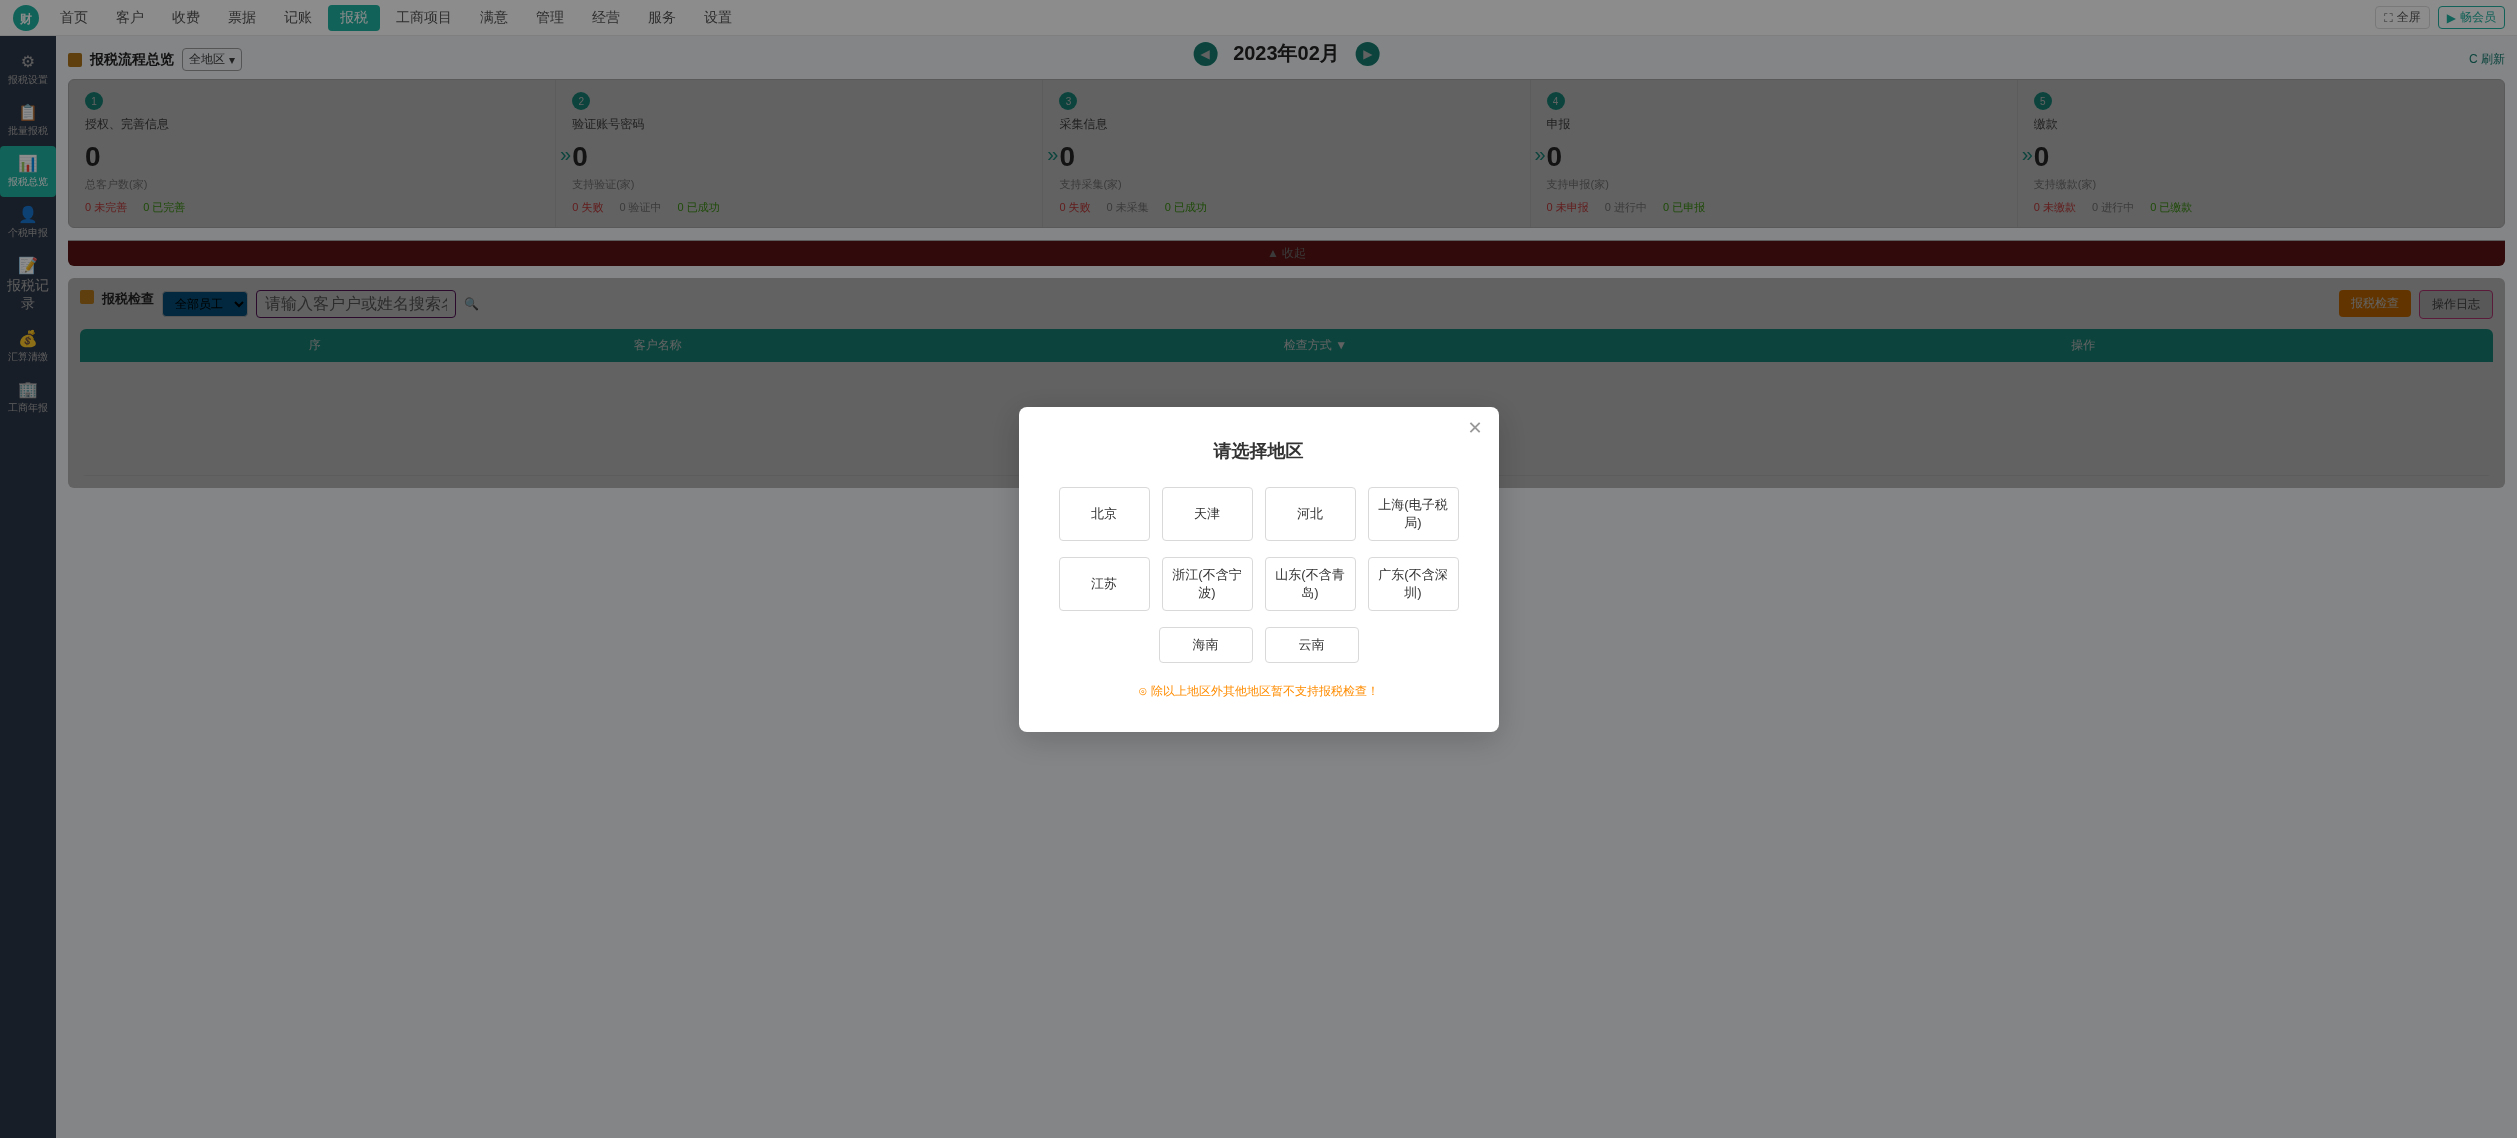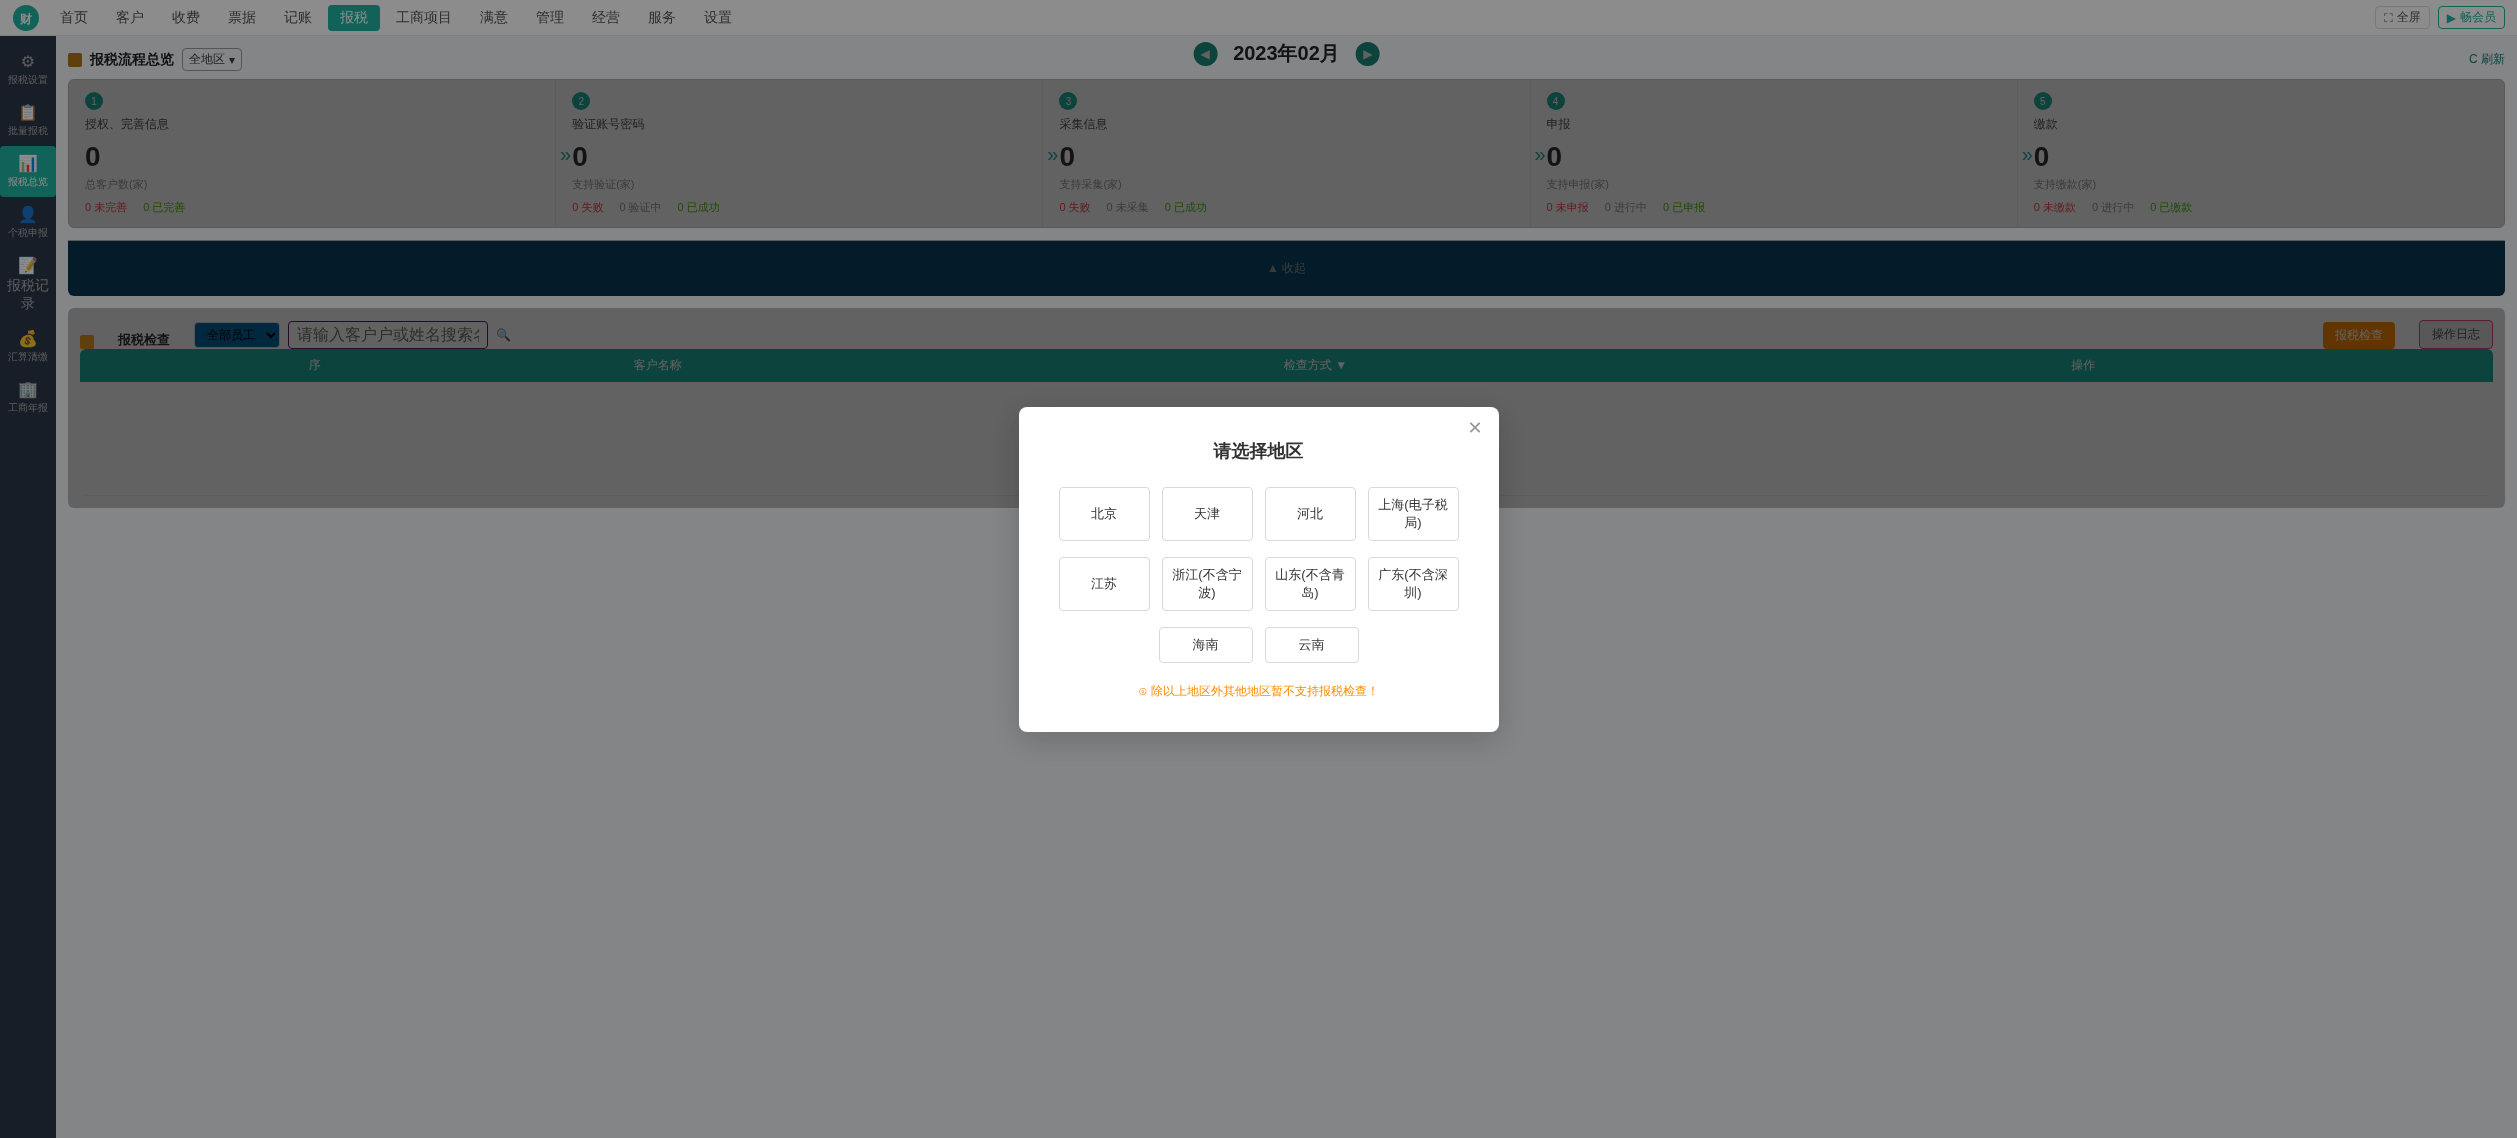--- a/index.html
+++ b/index.html
@@ -203,36 +203,37 @@
       right: -16px;
       top: 50%;
       transform: translateY(-50%);
       color: #20b2a0;
       font-size: 20px;
       z-index: 5;
     }
 
     
     .collapse-bar {
-      background: #0c4a6e;
+      background: #7f1d1d;
       text-align: center;
-      padding: 19px;
+      padding: 4px;
       border-top: 1px solid #f0f0f0;
       cursor: pointer;
       font-size: 12px;
       color: #999;
       border-radius: 0 0 6px 6px;
       margin-bottom: 12px;
     }
 
     
     .tax-check-header {
       display: flex;
-      align-items: flex-end;
-      gap: 24px;
+      align-items: flex-start;
+      gap: 8px;
+      margin-bottom: 10px;
     }
     .filter-bar {
       display: flex;
       align-items: center;
       gap: 8px;
       flex: 1;
     }
     .filter-select {
       padding: 4px 8px;
       border: 1px solid #ddd;

